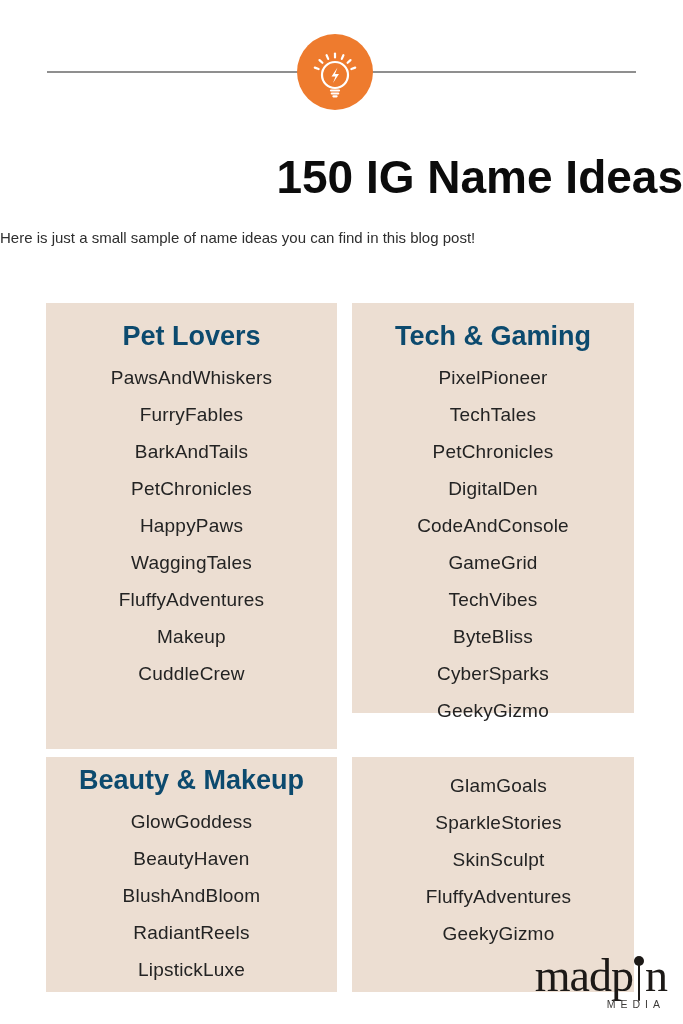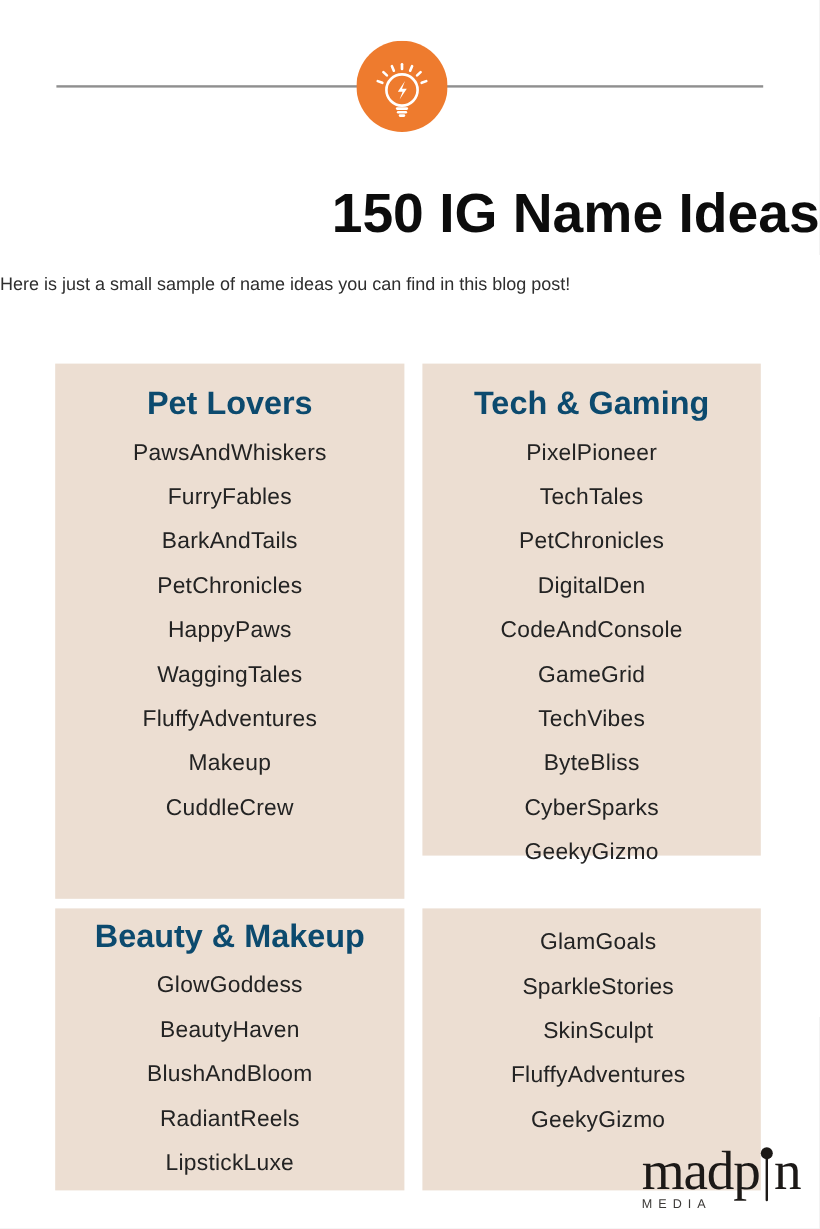--- a/index.html
+++ b/index.html
@@ -22,21 +22,21 @@
     position:absolute; background:#ecded2; text-align:center;
     box-sizing:border-box; color:#232323;
   }
   .box h2 { margin:0; font-size:27px; font-weight:800; color:#0c4a6e; line-height:46px; }
   .box .item { line-height:37px; font-size:19px; letter-spacing:0.2px;text-align:center; }
   .box1 { left:46px;  top:303px; width:291px; height:446px; padding-top:10px; }
   .box2 { left:352px; top:303px; width:282px; height:410px; padding-top:10px; }
   .box3 { left:46px;  top:757px; width:291px; height:235px; padding-top:0; }
   .box4 { left:352px; top:757px; width:282px; height:235px; padding-top:10px;padding-left:11px; }
 
-  .brand { position:absolute; right:16px; bottom:14px; color:#1c1917; }
+  .brand { position:absolute; right:16px; bottom:14px; text-align:right; color:#1c1917; }
   .brand-word { font-family:"Liberation Serif", serif; font-size:46px; line-height:48px; letter-spacing:-1px; }
   .pin { display:inline-block; position:relative; width:12px; height:48px; vertical-align:-11px; }
   .pin-head { position:absolute; left:1px; top:2px; width:10px; height:10px; border-radius:50%; background:#1c1917; }
   .pin-stem { position:absolute; left:4.6px; top:11px; width:2.6px; height:36px; background:#1c1917; border-radius:1px; }
   .brand-media { font-size:10.5px; font-weight:normal; letter-spacing:5px; color:#3c3a38; margin-top:-4px; padding-right:2px; }
 </style>
 </head>
 <body>
 
 <div class="page">

